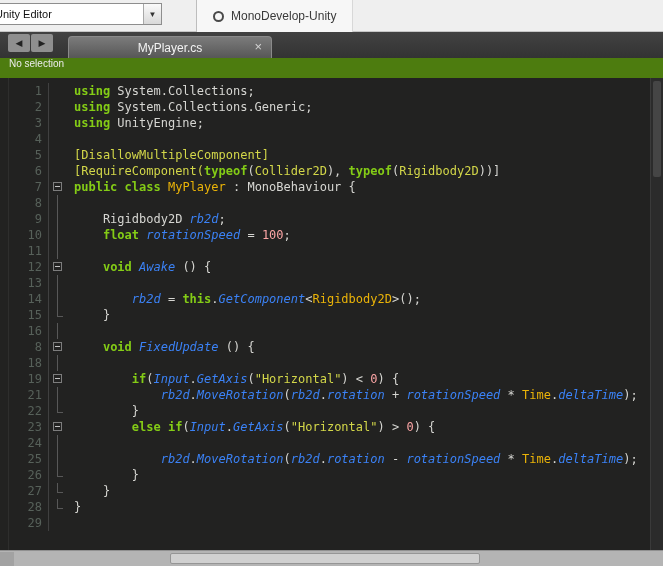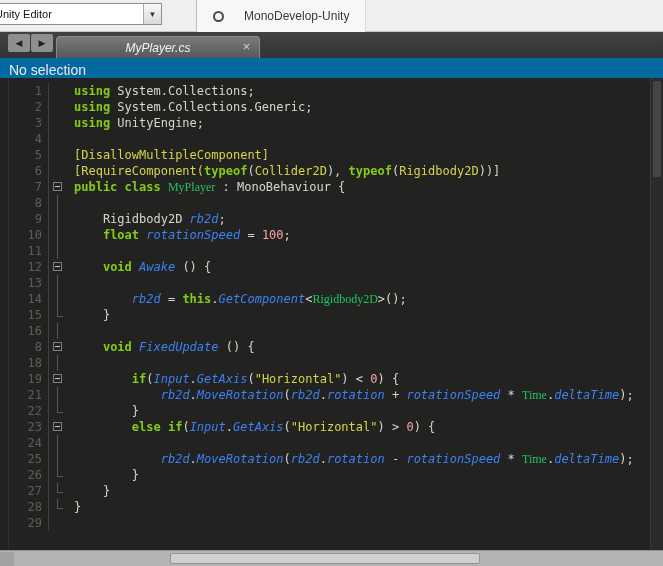--- a/index.html
+++ b/index.html
@@ -9,57 +9,57 @@
   
   .topbar { position:relative; height:32px; background:#efefef; border-bottom:1px solid #c6c6c6; }
   .combo { position:absolute; left:-14px; top:3px; width:176px; height:22px; background:#ffffff;
            border:1px solid #8e8e8e; display:flex; align-items:center; }
   .combo-text { padding-left:8px; font-size:11px; color:#111; flex:1; white-space:nowrap; overflow:hidden; }
   .combo-btn { width:18px; height:100%; border-left:1px solid #a8a8a8;
                background:linear-gradient(#fafafa,#d9d9d9); display:flex; align-items:center; justify-content:center;
                font-size:8px; color:#333; }
   .top-divider { position:absolute; left:196px; top:0; width:1px; height:32px; background:#bdbdbd; }
   .app-tab { position:absolute; left:197px; top:0; height:32px; padding:0 16px; background:#f7f7f7;
-             border-right:1px solid #d8d8d8; display:flex; align-items:center; gap:20px;
+             border-right:1px solid #d8d8d8; display:flex; align-items:center; gap:7px;
              font-size:12px; color:#3a3a3a; }
   .md-icon { width:11px; height:11px; border:2px solid #4a4a4a; border-radius:50%; display:inline-block; }
 
   
   .tabbar { position:relative; height:26px; background:linear-gradient(#424242,#333333);
             display:flex; align-items:flex-end; }
   .nav-btn { width:22px; height:18px; margin:0 1px 4px 0; border-radius:2px; background:#8f8f8f;
              display:flex; align-items:center; justify-content:center; font-size:9px; color:#222;
              align-self:center; }
   .nav-btn:first-child { margin-left:8px; }
-  .doc-tab { margin-left:2px; width:204px; height:22px; position:relative;
+  .doc-tab { margin-left:14px; width:204px; height:22px; position:relative;
              background:linear-gradient(#7b7b7b,#575757); border:1px solid #8a8a8a; border-bottom:none;
              border-radius:4px 4px 0 0; display:flex; align-items:center; justify-content:center;
-             color:#f3f3f3; font-size:12px;font-style:italic; }
+             color:#f3f3f3; font-size:12px; }
   .doc-tab-close { position:absolute; right:9px; top:2px; color:#d2d2d2; font-size:13px; line-height:16px; }
 
   
-  .crumb { height:20px; background:#0369a1; display:flex; align-items:flex-end; padding-left:9px;
-           color:#ececec; font-size:14px; }
+  .crumb { height:20px; background:#4d7c0f; display:flex; align-items:flex-start; padding-left:9px;
+           color:#ececec; font-size:10px; }
 
   
   .editor { position:relative; height:472px; background:#222221; overflow:hidden; padding-top:5px;
             font-family:"DejaVu Sans Mono", monospace; font-size:12px; line-height:16px; }
   .editor-leftline { position:absolute; left:8px; top:0; bottom:0; width:1px; background:#2e2e2d; }
   .line { display:flex; height:16px; white-space:pre; }
   .ln { width:48px; flex:none; text-align:right; padding-right:6px; color:#57615a; }
   .fold { width:18px; flex:none; position:relative; border-left:1px solid #404040; }
   .fbox { position:absolute; left:4px; top:3px; width:9px; height:9px; border:1px solid #7d7d7d; background:#222221; }
   .fbox::after { content:""; position:absolute; left:1px; top:3px; width:5px; height:1px; background:#c2c2c2; }
   .fold-v::before { content:""; position:absolute; left:8px; top:0; bottom:0; width:1px; background:#585858; }
   .fold-end::before { content:""; position:absolute; left:8px; top:0; height:9px; width:1px; background:#585858; }
   .fold-end::after { content:""; position:absolute; left:8px; top:9px; width:6px; height:1px; background:#585858; }
   .code { flex:1; padding-left:8px; white-space:pre; }
   .t-kw { color:#84cc16; font-weight:bold; }
   .t-pl { color:#d6d6d2; }
-  .t-ty { color:#22c55e;font-family:Liberation Serif, serif; }
+  .t-ty { color:#eab308; }
   .t-at { color:#d3d749;margin-top:24px; }
   .t-st { color:#d3d749; }
   .t-nu { color:#fca5a5; }
   .t-id { color:#3b82f6; font-style:italic; }
 
   .vscroll { position:absolute; right:0; top:0; bottom:0; width:13px; background:#2b2b2b; border-left:1px solid #3a3a3a; }
   .vthumb { position:absolute; left:2px; right:2px; top:3px; height:96px; background:#454545; border-radius:2px; }
 
   
   .hscroll { position:relative; height:16px; background:#b4b4b4; border-top:1px solid #909090; }

